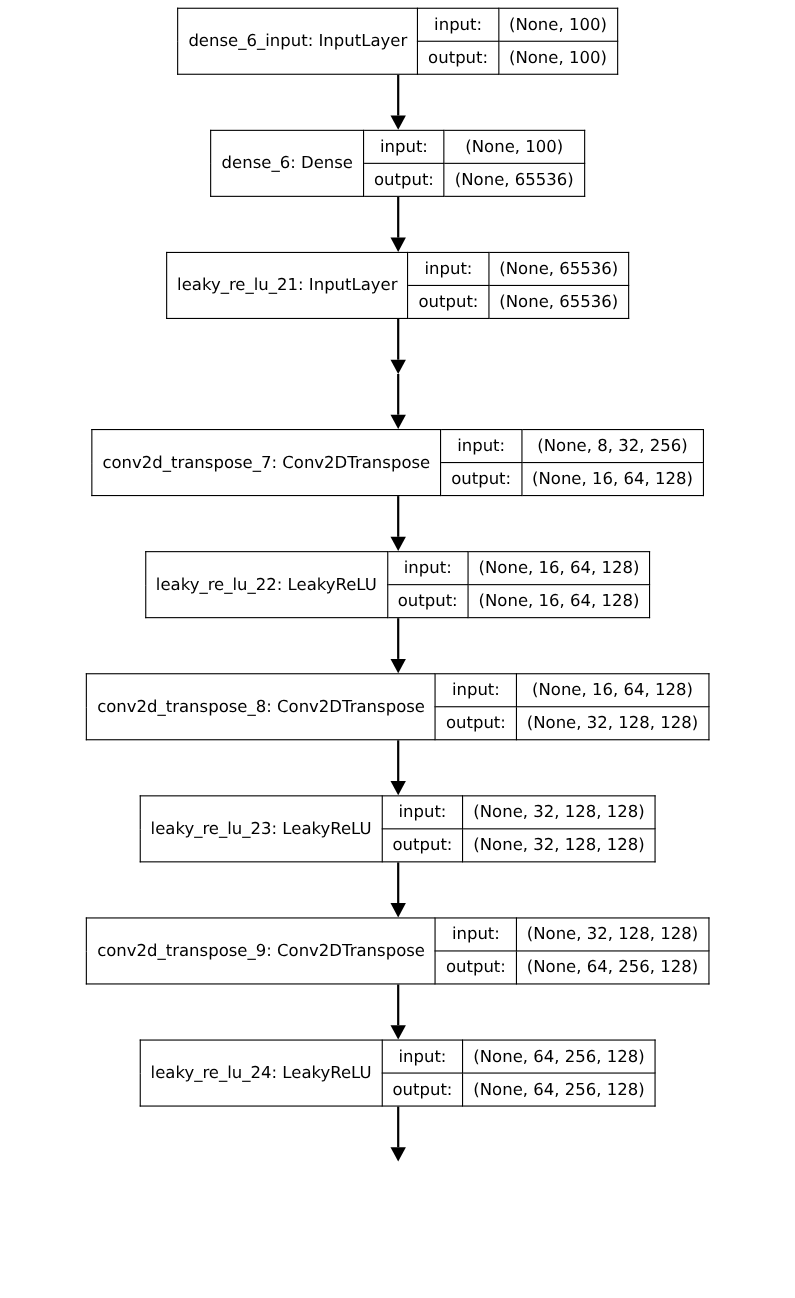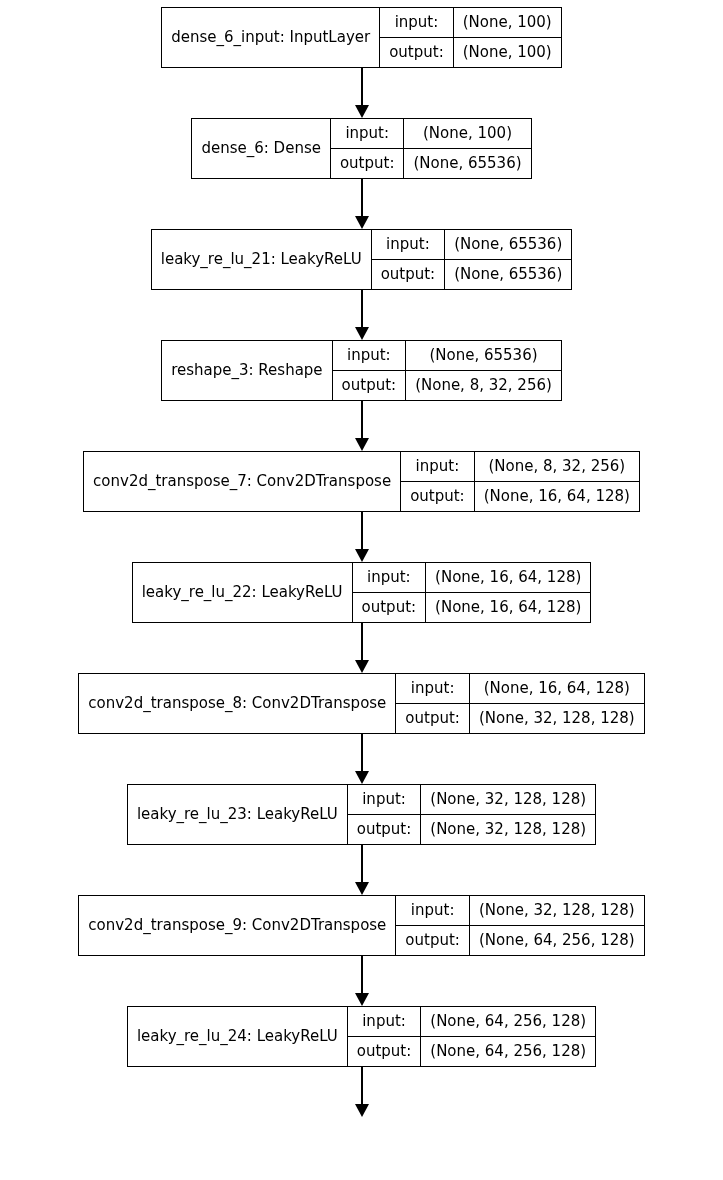--- a/index.html
+++ b/index.html
@@ -101,62 +101,49 @@
   </table>
 
   <div class="arrow">
     <div class="arrow-line"></div>
     <div class="arrow-head"></div>
   </div>
 
   <table class="node">
     <tbody>
       <tr>
-        <td rowspan="2" class="name-cell">leaky_re_lu_21: LeakyReLU</td>
+        <td rowspan="2" class="name-cell">leaky_re_lu_21: InputLayer</td>
         <td class="io-label">input:</td>
         <td class="io-value">(None, 65536)</td>
       </tr>
       <tr>
         <td class="io-label">output:</td>
         <td class="io-value">(None, 65536)</td>
       </tr>
     </tbody>
   </table>
 
   <div class="arrow">
     <div class="arrow-line"></div>
     <div class="arrow-head"></div>
   </div>
 
-  <table class="node">
-    <tbody>
-      <tr>
-        <td rowspan="2" class="name-cell">reshape_3: Reshape</td>
-        <td class="io-label">input:</td>
-        <td class="io-value">(None, 65536)</td>
-      </tr>
-      <tr>
-        <td class="io-label">output:</td>
+
+  <div class="arrow">
+    <div class="arrow-line"></div>
+    <div class="arrow-head"></div>
+  </div>
+
+  <table class="node">
+    <tbody>
+      <tr>
+        <td rowspan="2" class="name-cell">conv2d_transpose_7: Conv2DTranspose</td>
+        <td class="io-label">input:</td>
         <td class="io-value">(None, 8, 32, 256)</td>
       </tr>
-    </tbody>
-  </table>
-
-  <div class="arrow">
-    <div class="arrow-line"></div>
-    <div class="arrow-head"></div>
-  </div>
-
-  <table class="node">
-    <tbody>
-      <tr>
-        <td rowspan="2" class="name-cell">conv2d_transpose_7: Conv2DTranspose</td>
-        <td class="io-label">input:</td>
-        <td class="io-value">(None, 8, 32, 256)</td>
-      </tr>
       <tr>
         <td class="io-label">output:</td>
         <td class="io-value">(None, 16, 64, 128)</td>
       </tr>
     </tbody>
   </table>
 
   <div class="arrow">
     <div class="arrow-line"></div>
     <div class="arrow-head"></div>

